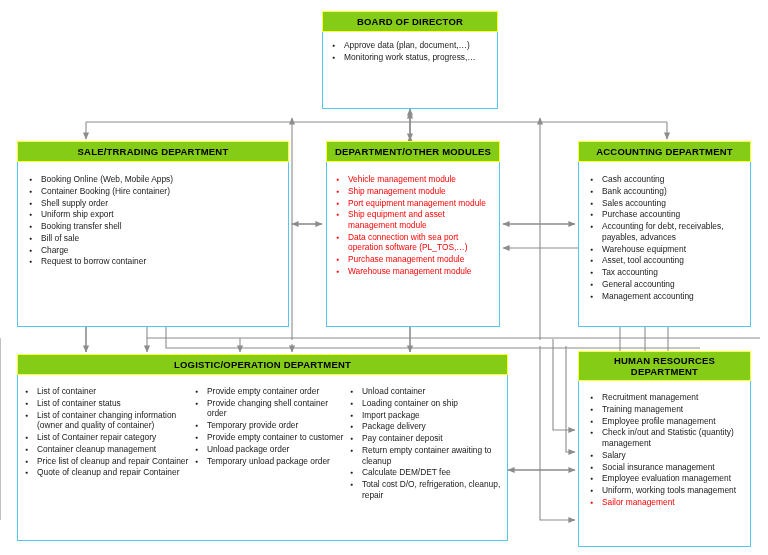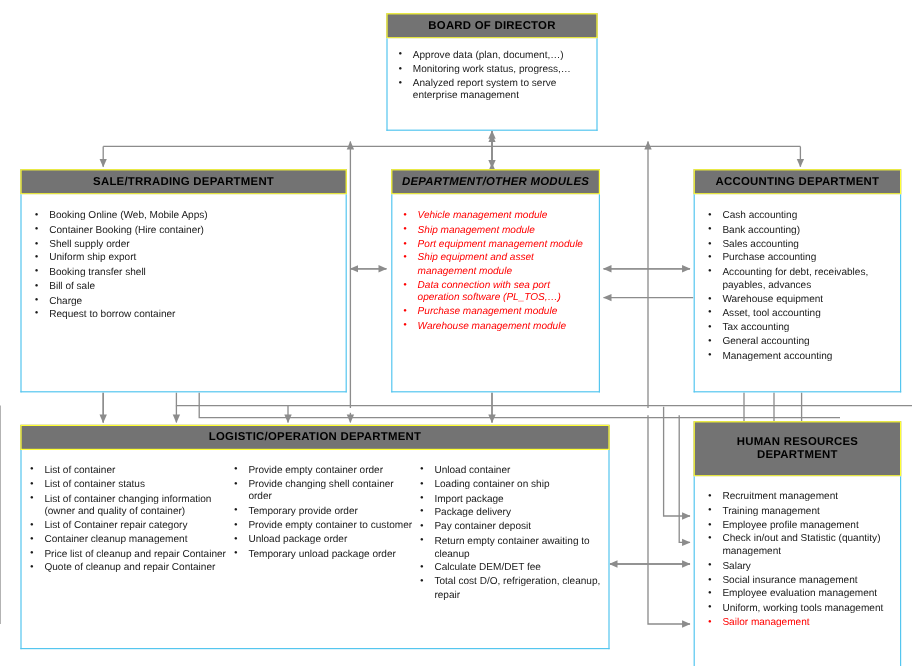--- a/index.html
+++ b/index.html
@@ -6,21 +6,21 @@
   body{
     width:768px;height:555px;position:relative;
     background:#ffffff;
     font-family:"Liberation Sans","DejaVu Sans",sans-serif;
     overflow:hidden;
   }
   #connectors{position:absolute;left:0;top:0;width:768px;height:555px;z-index:1;}
   .box{position:absolute;z-index:2;background:#ffffff;}
   .box .hdr{
     border:1px solid #ffff33;
-    background:#737373;
+    background:#84cc16;
     text-align:center;
     font-weight:bold;
     font-size:9.5px;
     letter-spacing:.2px;
     color:#000;
     display:flex;align-items:center;justify-content:center;
     box-sizing:border-box;
   }
   .box .body{
     border:1px solid #55c6ef;
@@ -55,37 +55,37 @@
 
   
   #box-board{left:322px;top:11px;width:176px;}
   #box-board .hdr{height:21px;}
   #box-board .body{height:77px;padding:8px 6px 0 8px;}
 
   #box-sale{left:17px;top:141px;width:272px;}
   #box-sale .hdr{height:21px;}
   #box-sale .body{height:165px;padding:12px 6px 0 10px;}
 
-  #box-modules{left:326px;top:141px;width:174px;font-style:italic;}
+  #box-modules{left:326px;top:141px;width:174px;}
   #box-modules .hdr{height:21px;}
   #box-modules .body{height:165px;padding:12px 5px 14px 8px;}
 
   #box-accounting{left:578px;top:141px;width:173px;}
   #box-accounting .hdr{height:21px;}
   #box-accounting .body{height:165px;padding:12px 23px 0 10px;}
 
   #box-logistic{left:17px;top:354px;width:491px;}
   #box-logistic .hdr{height:21px;}
   #box-logistic .body{height:166px;padding:11px 4px 0 6px;}
   #box-logistic .col1{width:170px;}
   #box-logistic .col2{width:155px;}
   #box-logistic .col3{width:160px;}
 
   #box-hr{left:578px;top:351px;width:173px;}
-  #box-hr .hdr{height:46px;line-height:11px;}
+  #box-hr .hdr{height:30px;line-height:11px;}
   #box-hr .body{height:166px;padding:11px 5px 0 10px;}
   .hdr span{display:block;}
 </style>
 </head>
 <body>
 
 <svg id="connectors" viewBox="0 0 768 555">
   <defs>
     <marker id="ar" markerWidth="7" markerHeight="7" refX="6" refY="3.2" orient="auto">
       <path d="M0,0.4 L6.4,3.2 L0,6 z" fill="#8c8c8c"></path>
@@ -143,21 +143,20 @@
     <path d="M292,344 L292,352" marker-end="url(#ar)"></path>
   </g>
 </svg>
 
 <div class="box" id="box-board">
   <div class="hdr">BOARD OF DIRECTOR</div>
   <div class="body">
     <ul class="items">
       <li>Approve data (plan, document,…)</li>
       <li>Monitoring work status, progress,…</li>
-      <li>Analyzed report system to serve enterprise management</li>
     </ul>
   </div>
 </div>
 
 <div class="box" id="box-sale">
   <div class="hdr">SALE/TRRADING DEPARTMENT</div>
   <div class="body">
     <ul class="items">
       <li>Booking Online (Web, Mobile Apps)</li>
       <li>Container Booking (Hire container)</li>

